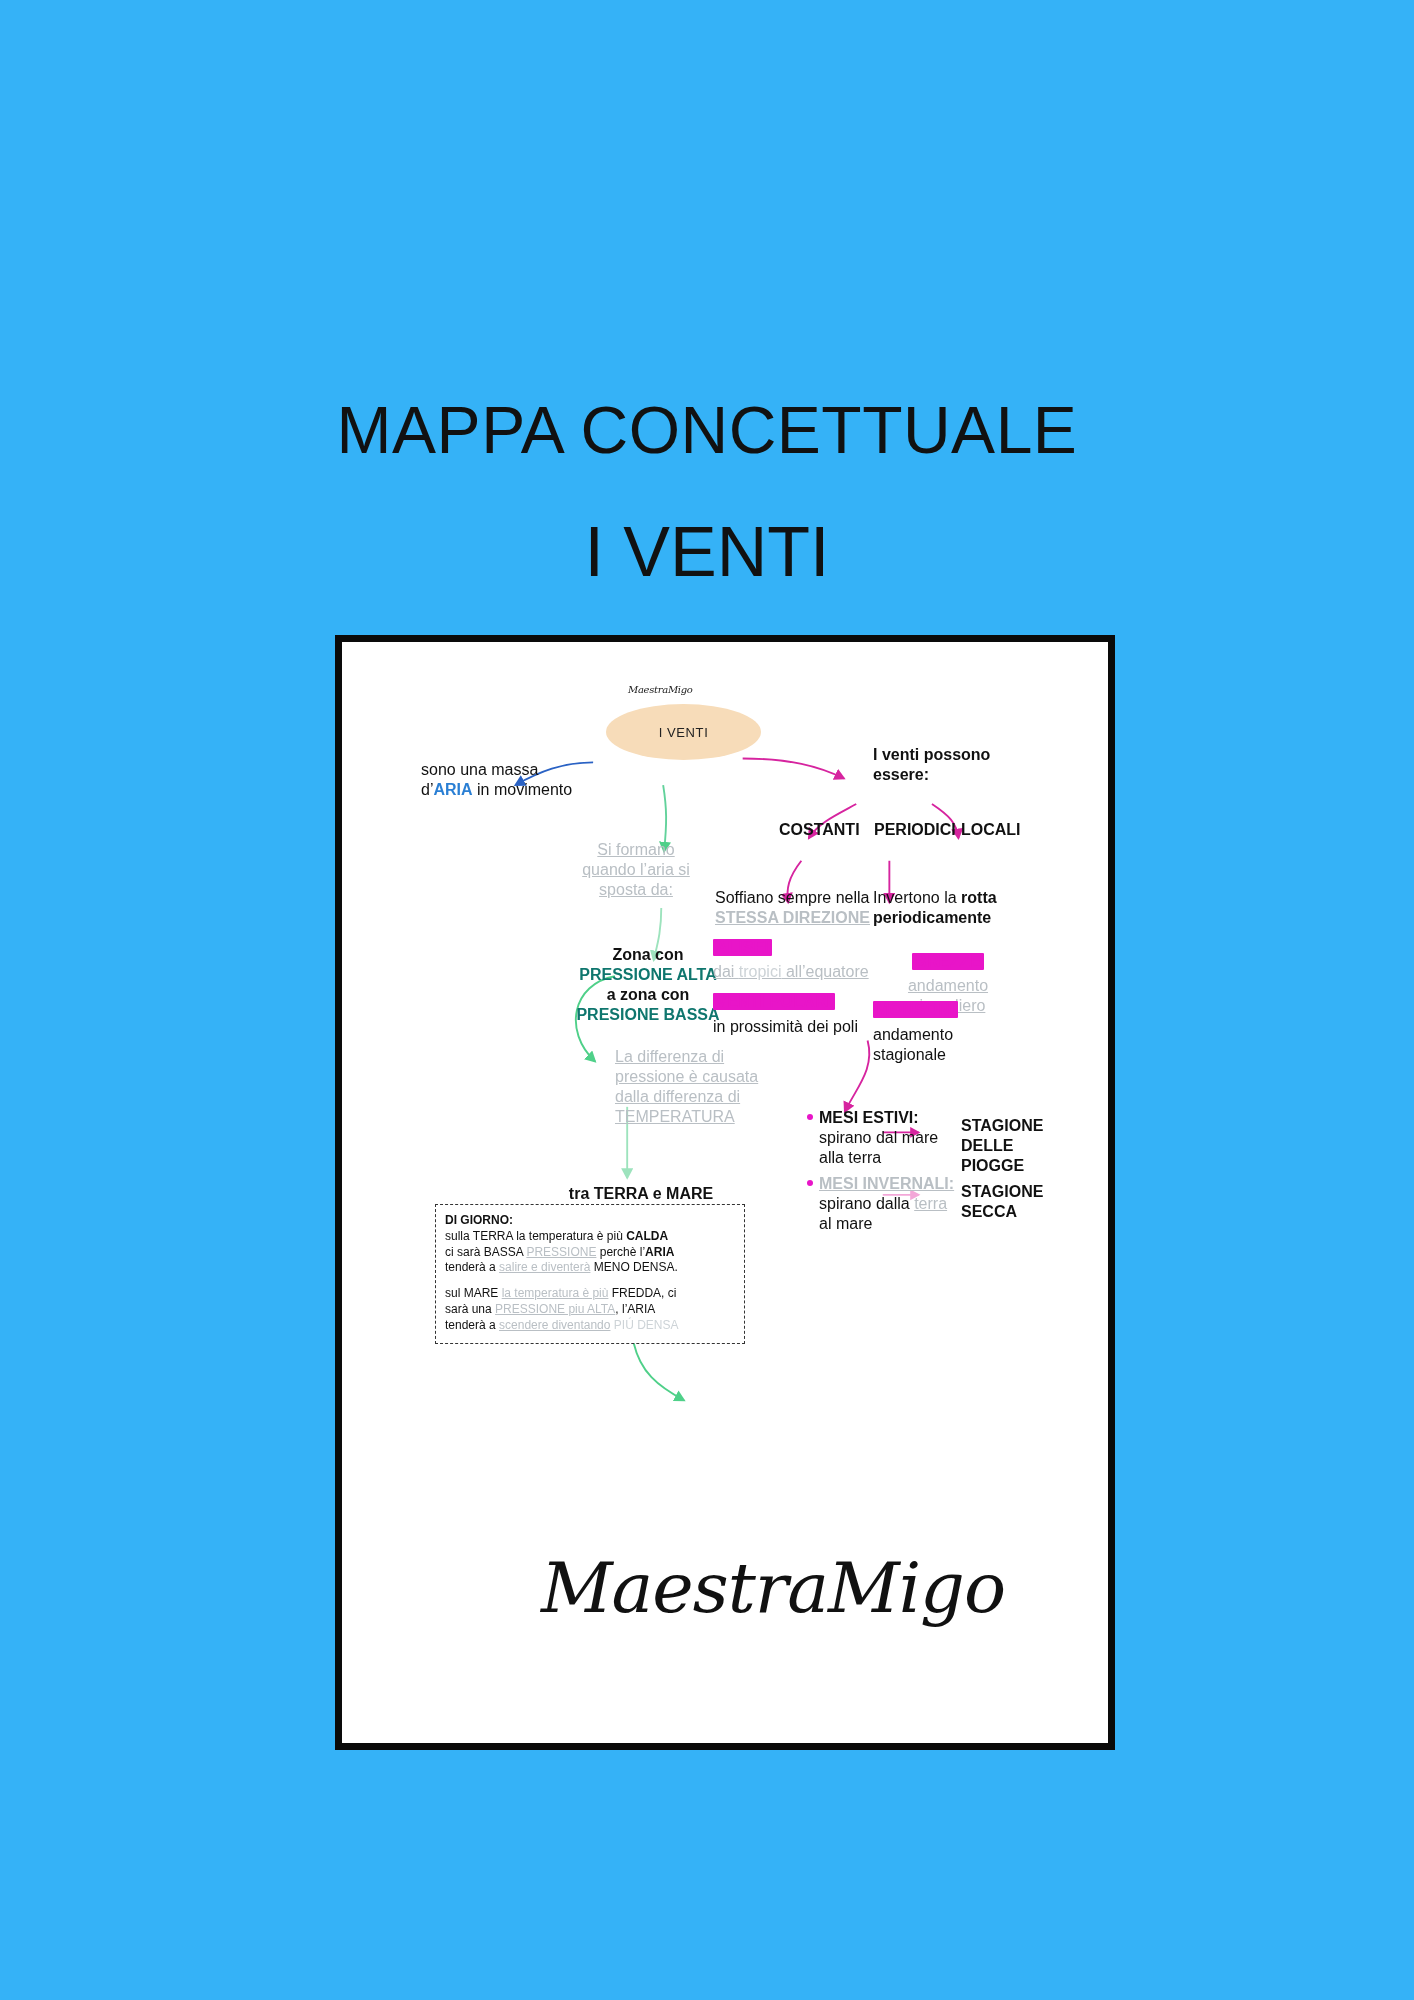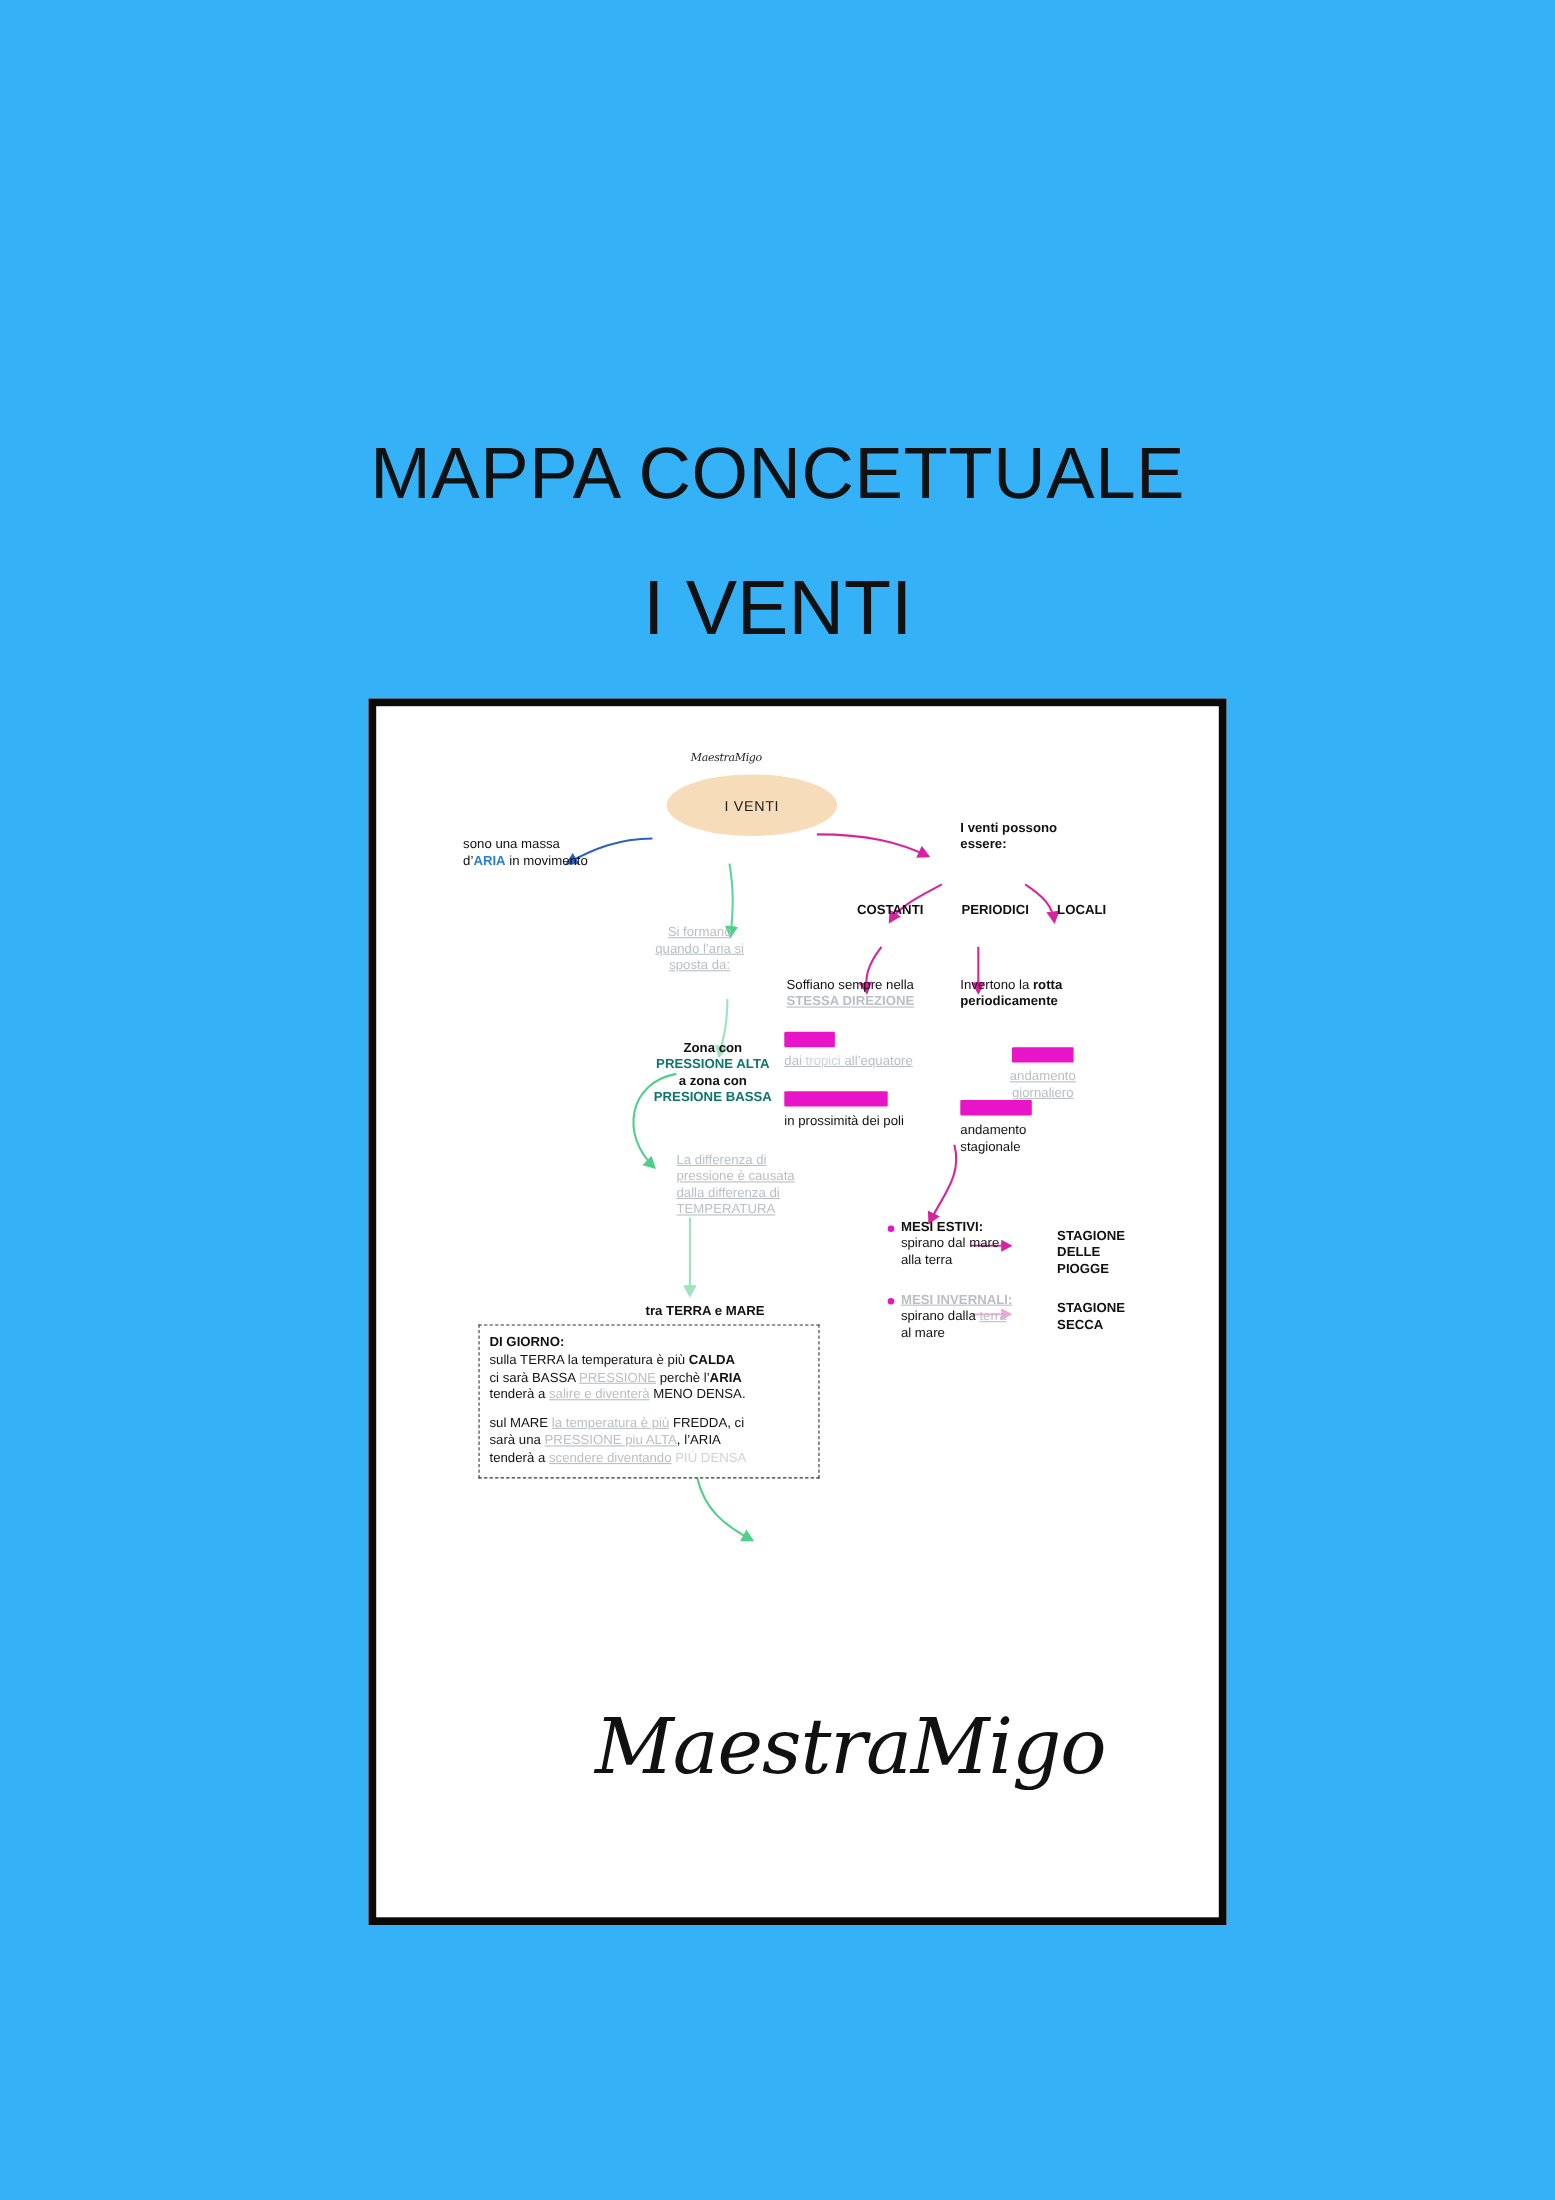--- a/index.html
+++ b/index.html
@@ -56,21 +56,21 @@
   svg.arrows {
     position: absolute;
     left: 0;
     top: 0;
     width: 100%;
     height: 100%;
     pointer-events: none;
   }
   .node {
     position: absolute;
-    font-size: 12px;
+    font-size: 16px;
     line-height: 1.25;
     color: #111;
   }
   .b { font-weight: bold; }
   .faded { color: #b9bfc4; text-decoration: underline; }
   .faded2 { color: #cdd3d7; }
   .center-oval {
     position: absolute;
     left: 223px;
     top: 62px;

